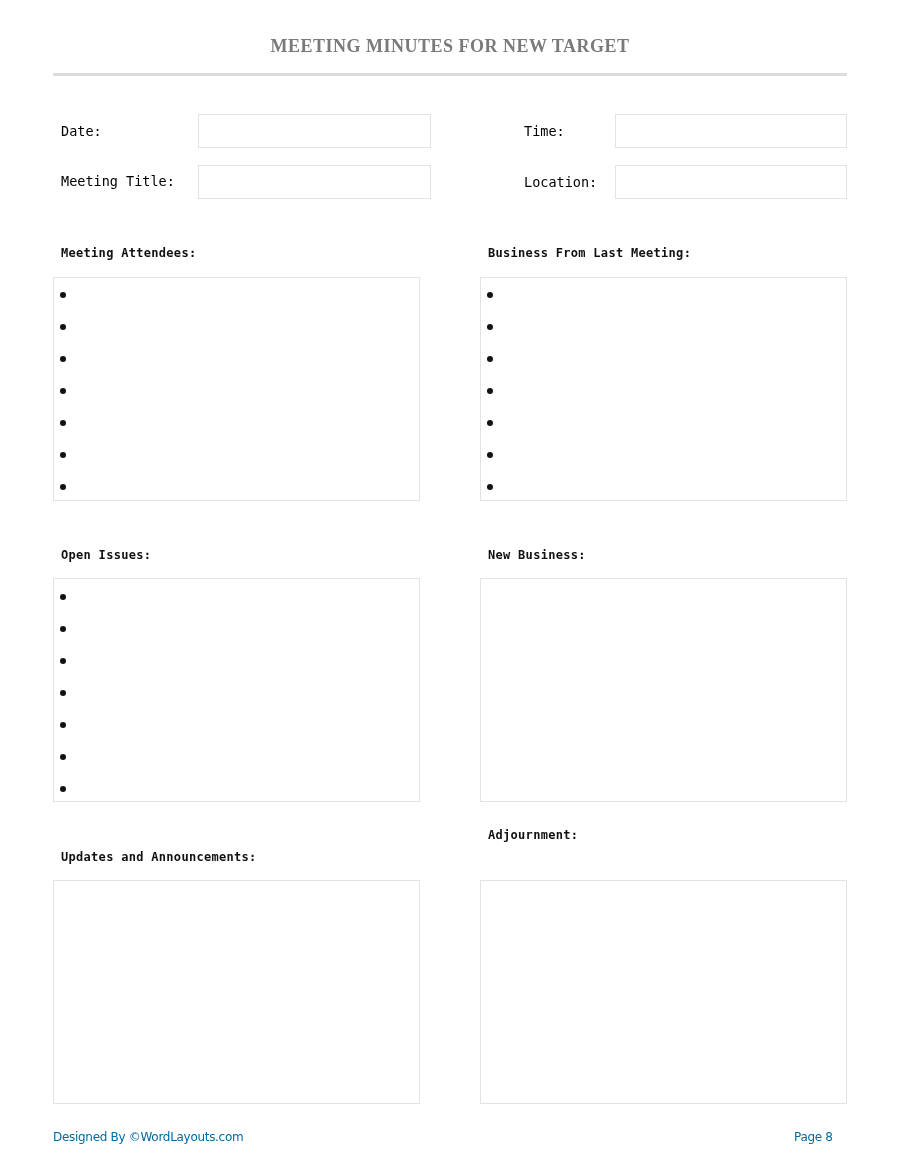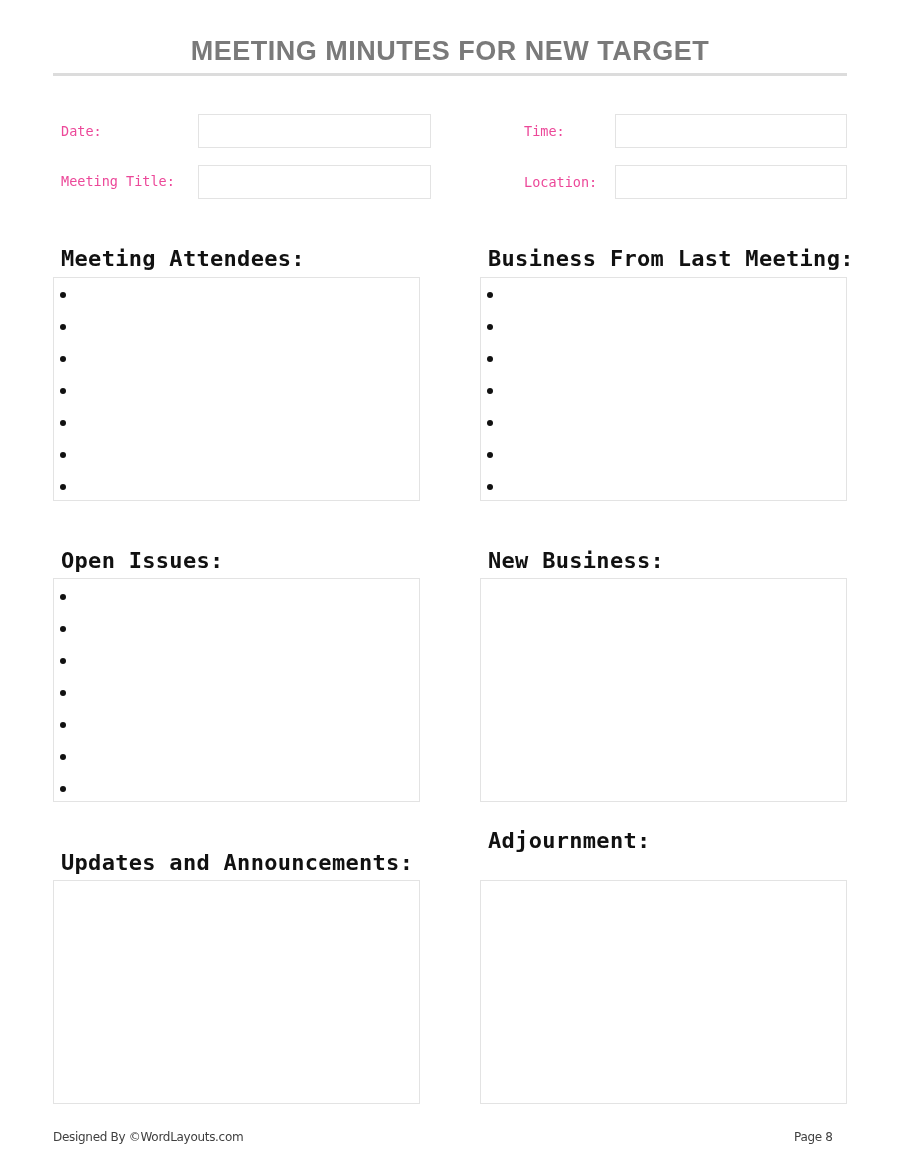--- a/index.html
+++ b/index.html
@@ -1,24 +1,24 @@
 <!DOCTYPE html>
 <html><head>
 <meta charset="utf-8">
 <style>
   html, body { margin:0; padding:0; background:#ffffff; }
   body { width:900px; height:1165px; position:relative; overflow:hidden; font-family:"DejaVu Sans Mono","Liberation Mono",monospace; color:#111; }
-  .title { position:absolute; left:0; top:36px; width:900px; text-align:center; font-family:Liberation Sans, sans-serif; font-weight:bold; font-size:27px; color:#7a7a7a; letter-spacing:0.5px; }
+  .title { position:absolute; left:0; top:36px; width:900px; text-align:center; font-family:Liberation Serif, serif; font-weight:bold; font-size:18px; color:#7a7a7a; letter-spacing:0.5px; }
   .title-rule { position:absolute; left:53px; top:73px; width:794px; height:3px; background:#dcdcdc; }
-  .field-label { position:absolute; font-size:13.5px; color:#ec4899; }
+  .field-label { position:absolute; font-size:13.5px; color:#000000; }
   .field-box { position:absolute; border:1px solid #e3e3e3; background:#fff; box-sizing:border-box; height:34px; }
-  .section-heading { position:absolute; font-weight:bold; font-size:22px; color:#111; letter-spacing:0.3px; }
+  .section-heading { position:absolute; font-weight:bold; font-size:12px; color:#111; letter-spacing:0.3px; }
   .section-box { position:absolute; border:1px solid #e3e3e3; box-sizing:border-box; width:367px; height:224px; }
   .bullet { position:absolute; left:6px; width:6px; height:6px; border-radius:50%; background:#111; }
-  .footer-left, .footer-right { position:absolute; top:1130px; font-family:"DejaVu Sans","Liberation Sans",sans-serif; font-size:12px; color:#404040; letter-spacing:-0.3px; }
+  .footer-left, .footer-right { position:absolute; top:1130px; font-family:"DejaVu Sans","Liberation Sans",sans-serif; font-size:12px; color:#0369a1; letter-spacing:-0.3px; }
   .footer-left { left:53px; }
   .footer-right { left:794px; }
 </style>
 </head>
 <body>
 
 <div class="title">MEETING MINUTES FOR NEW TARGET</div>
 <div class="title-rule"></div>
 
 <div class="field-label" style="left:61px; top:123px;">Date:</div>

